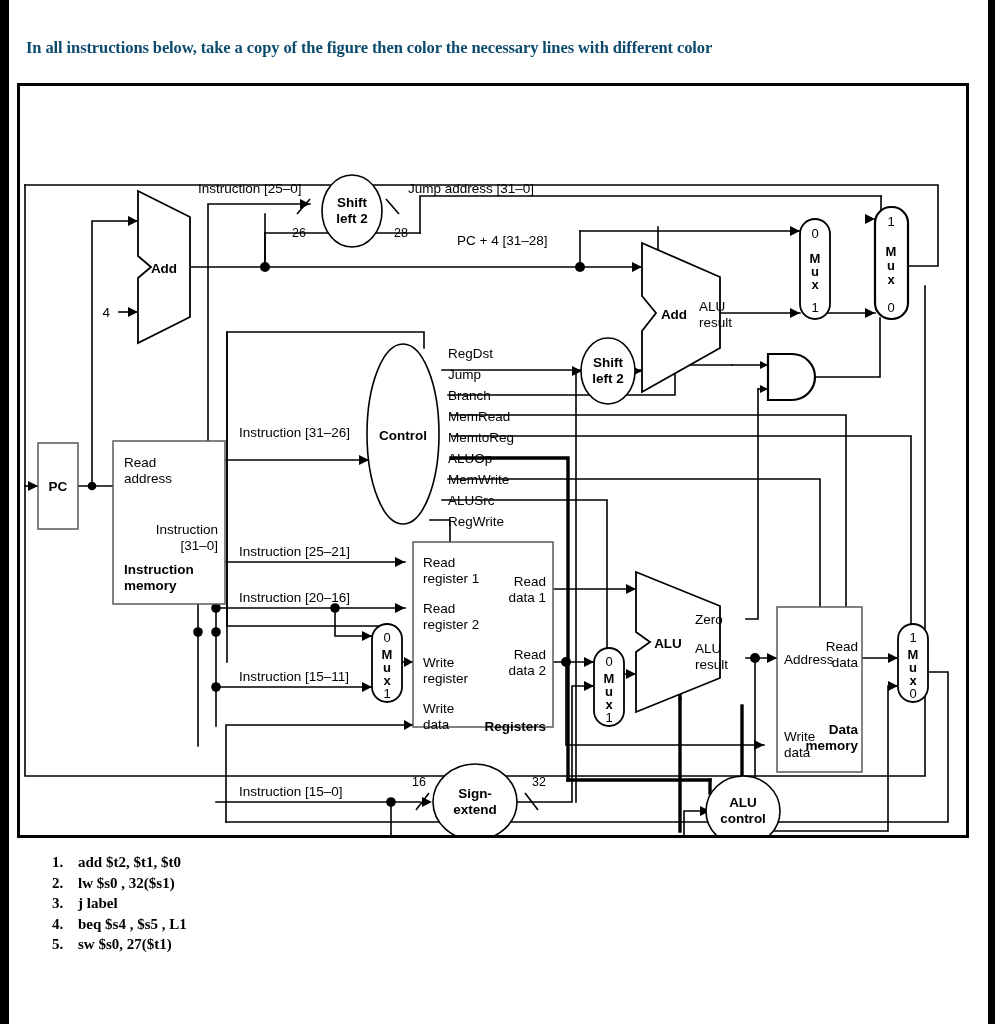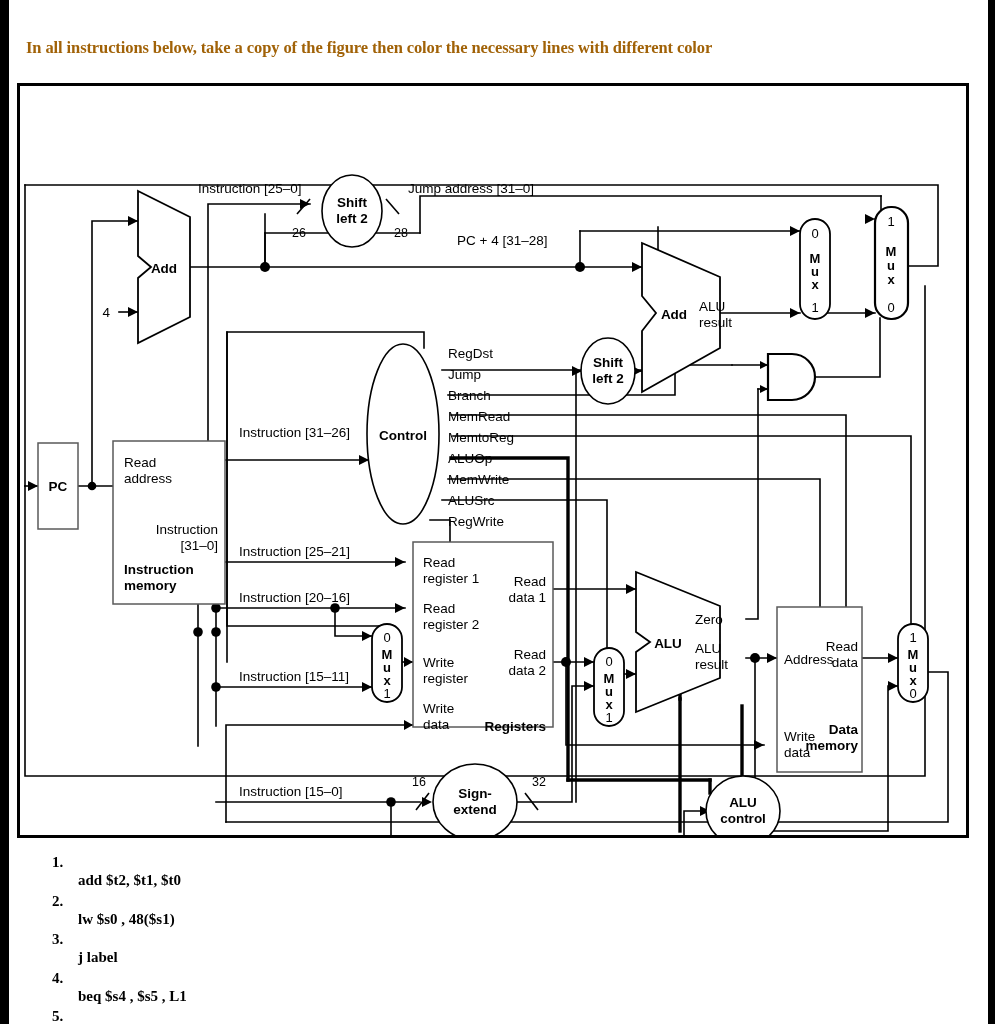--- a/index.html
+++ b/index.html
@@ -8,38 +8,38 @@
     font-family:"Liberation Sans", sans-serif;
     background:#ffffff;
   }
   
   #page-edge-left{position:absolute;left:0;top:0;width:9px;height:1024px;background:#000;}
   #page-edge-right{position:absolute;right:0;top:0;width:7px;height:1024px;background:#000;}
 
   #heading{
     position:absolute;left:26px;top:38px;width:930px;
     font-family:"Liberation Serif", serif;
-    font-weight:bold;font-size:16.5px;color:#a16207;white-space:nowrap;
+    font-weight:bold;font-size:16.5px;color:#0c4a6e;white-space:nowrap;
     letter-spacing:-0.1px;
   }
 
   #figure{
     position:absolute;left:17px;top:83px;width:952px;height:755px;
     border:3px solid #000;background:#fff;box-sizing:border-box;
   }
   #svgwrap{position:absolute;left:0;top:0;width:946px;height:749px;}
 
   #instructions{
     position:absolute;left:52px;top:852px;width:420px;
     font-family:"Liberation Serif", serif;
     font-weight:bold;font-size:15px;color:#000;
   }
   #instructions .ins-row{display:flex;line-height:20.5px;}
   #instructions .ins-num{width:26px;flex:none;}
-  #instructions .ins-txt{white-space:nowrap;margin-top:18px;}
+  #instructions .ins-txt{white-space:nowrap;}
 
   svg text{font-family:"Liberation Sans", sans-serif;fill:#000;}
   .lbl{font-size:13.5px;}
   .lbl-sm{font-size:12.5px;}
   .bold{font-weight:bold;}
   .muxchar{font-size:13px;font-weight:bold;}
   .muxnum{font-size:13px;}
 </style>
 </head>
 <body>
@@ -370,21 +370,21 @@
 </div>
 </div>
 
 <div id="instructions">
   <div class="ins-row">
     <span class="ins-num">1.</span>
     <span class="ins-txt">add $t2, $t1, $t0</span>
   </div>
   <div class="ins-row">
     <span class="ins-num">2.</span>
-    <span class="ins-txt">lw $s0 , 48($s1)</span>
+    <span class="ins-txt">lw $s0 , 32($s1)</span>
   </div>
   <div class="ins-row">
     <span class="ins-num">3.</span>
     <span class="ins-txt">j label</span>
   </div>
   <div class="ins-row">
     <span class="ins-num">4.</span>
     <span class="ins-txt">beq $s4 , $s5 , L1</span>
   </div>
   <div class="ins-row">

